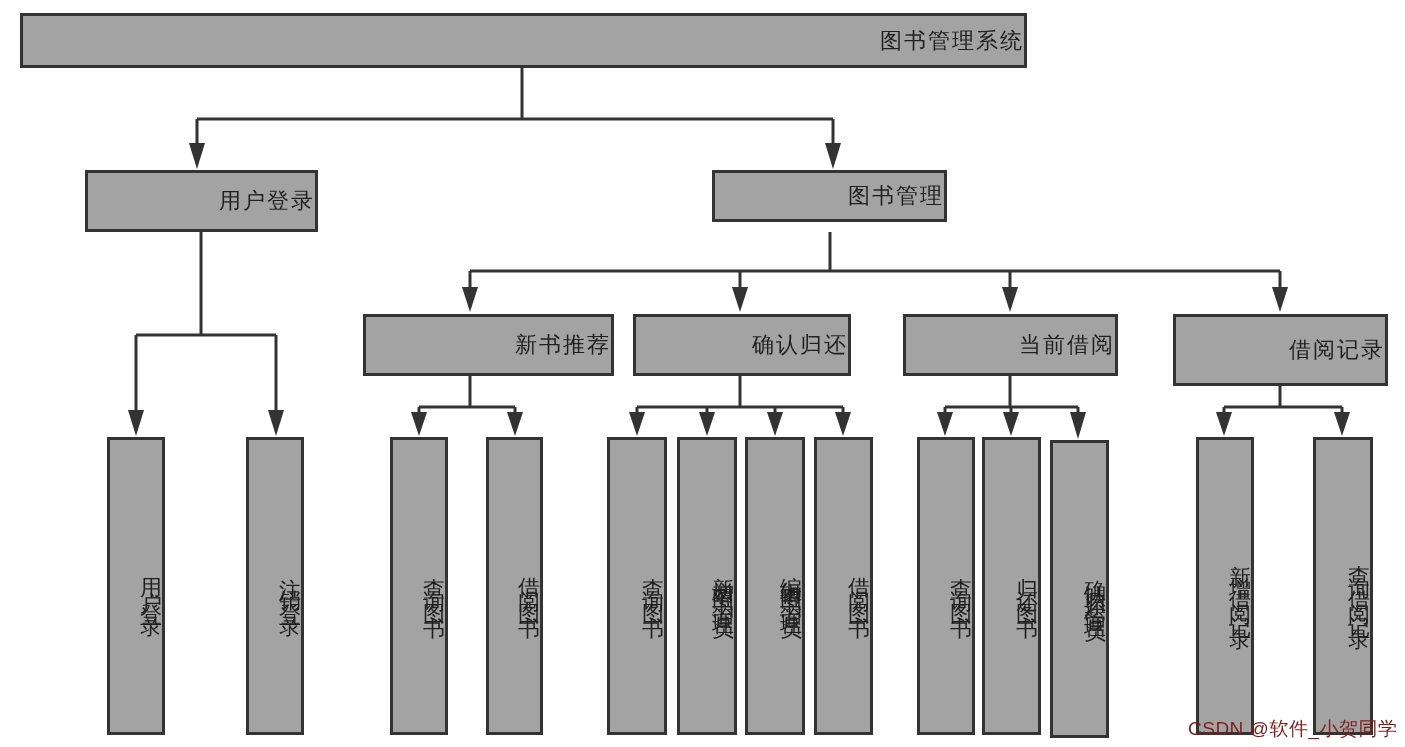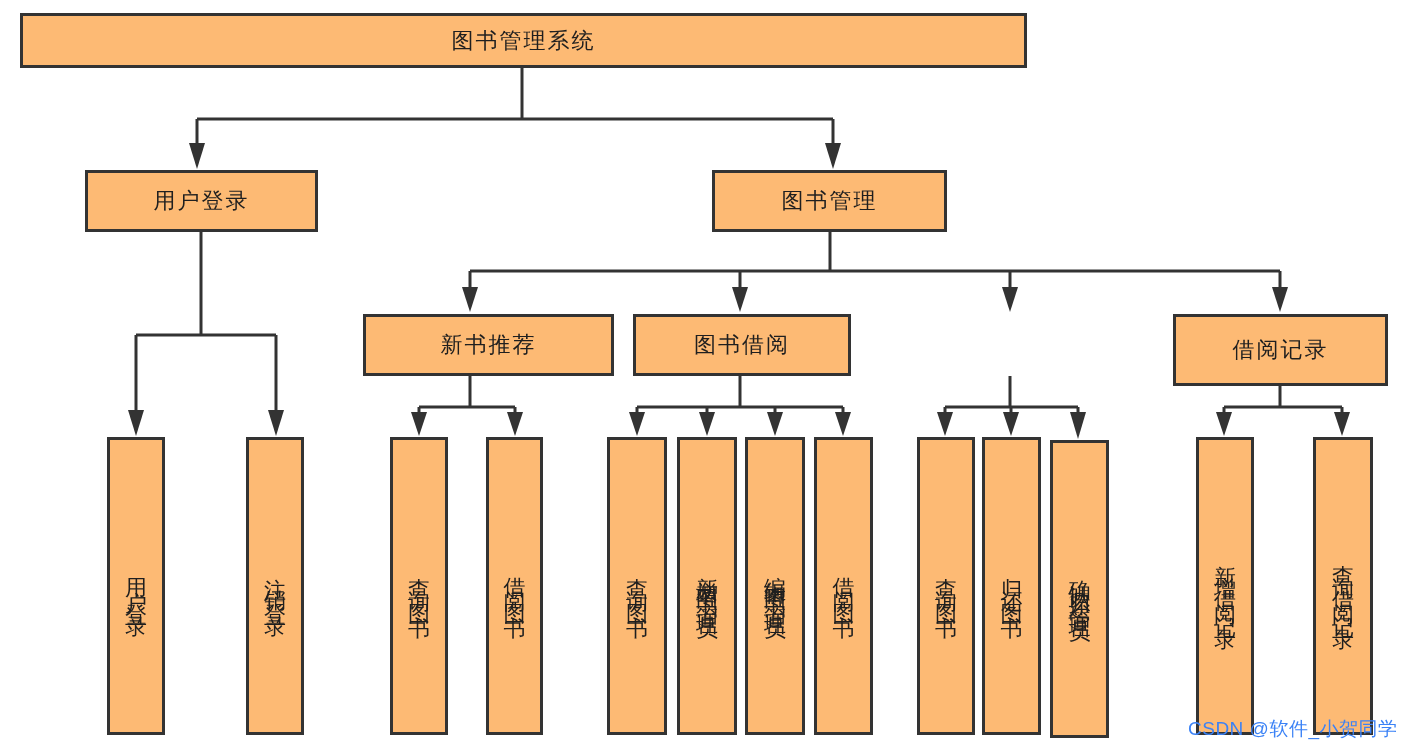--- a/index.html
+++ b/index.html
@@ -3,32 +3,32 @@
 <meta charset="utf-8">
 <style>
   html,body{margin:0;padding:0;}
   body{
     width:1405px;height:747px;background:#ffffff;position:relative;overflow:hidden;
     font-family:"Liberation Sans","DejaVu Sans",sans-serif;color:#1f1f1f;
   }
   .stage{position:absolute;inset:0;width:1405px;height:747px;}
   svg.wires{position:absolute;left:0;top:0;pointer-events:none;}
   .node{
-    position:absolute;background:#fdba74;border:3px solid #333333;box-sizing:border-box;
-    display:flex;align-items:center;justify-content:center;
+    position:absolute;background:#a3a3a3;border:3px solid #333333;box-sizing:border-box;
+    display:flex;align-items:center;justify-content:flex-end;
   }
   .node .htext{font-size:22px;letter-spacing:2px;white-space:nowrap;}
   .node .vtext{
     writing-mode:vertical-lr;text-orientation:mixed;
     font-size:22px;letter-spacing:13px;line-height:1;white-space:nowrap;
   }
   .node .vtext.long{letter-spacing:6px;}
   .watermark{
     position:absolute;left:1188px;top:716px;width:217px;
-    font-size:19px;color:#3b82f6;white-space:nowrap;z-index:5;pointer-events:none;
+    font-size:19px;color:#7f1d1d;white-space:nowrap;z-index:5;pointer-events:none;
     letter-spacing:0.5px;
   }
 </style>
 </head>
 <body>
 
 <div class="stage">
 
   <svg class="wires" width="1405" height="747" viewBox="0 0 1405 747" stroke="#333333" stroke-width="3" fill="#333333">
 
@@ -106,29 +106,32 @@
     </g>
   </svg>
 
   <div class="node" style="left:20px;top:13px;width:1007px;height:55px">
     <span class="htext">图书管理系统</span>
   </div>
 
   <div class="node" style="left:85px;top:170px;width:233px;height:62px">
     <span class="htext">用户登录</span>
   </div>
-  <div class="node" style="left:712px;top:170px;width:235px;height:62px">
+  <div class="node" style="left:712px;top:170px;width:235px;height:52px">
     <span class="htext">图书管理</span>
   </div>
 
   <div class="node" style="left:363px;top:314px;width:251px;height:62px">
     <span class="htext">新书推荐</span>
   </div>
   <div class="node" style="left:633px;top:314px;width:218px;height:62px">
-    <span class="htext">图书借阅</span>
+    <span class="htext">确认归还</span>
+  </div>
+  <div class="node" style="left:903px;top:314px;width:215px;height:62px">
+    <span class="htext">当前借阅</span>
   </div>
   <div class="node" style="left:1173px;top:314px;width:215px;height:72px">
     <span class="htext">借阅记录</span>
   </div>
 
   <div class="node" style="left:107px;top:437px;width:58px;height:298px">
     <span class="vtext">用户登录</span>
   </div>
   <div class="node" style="left:246px;top:437px;width:58px;height:298px">
     <span class="vtext">注销登录</span>

